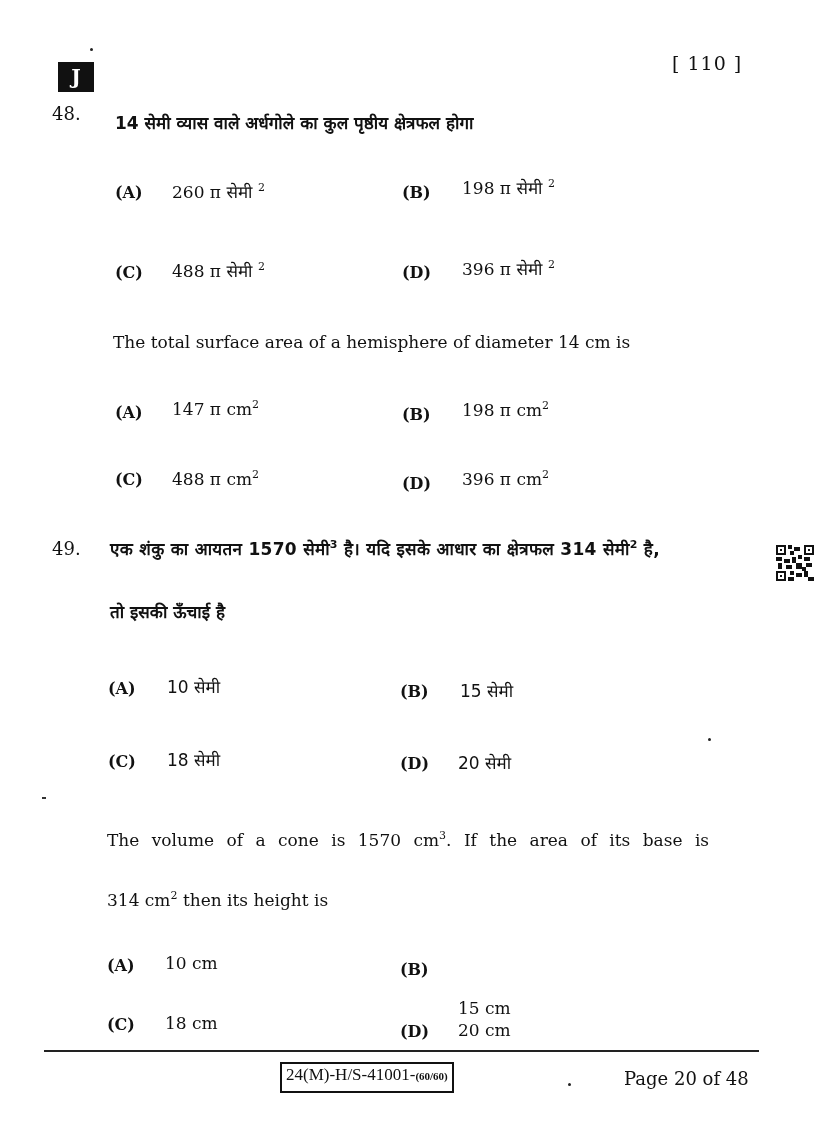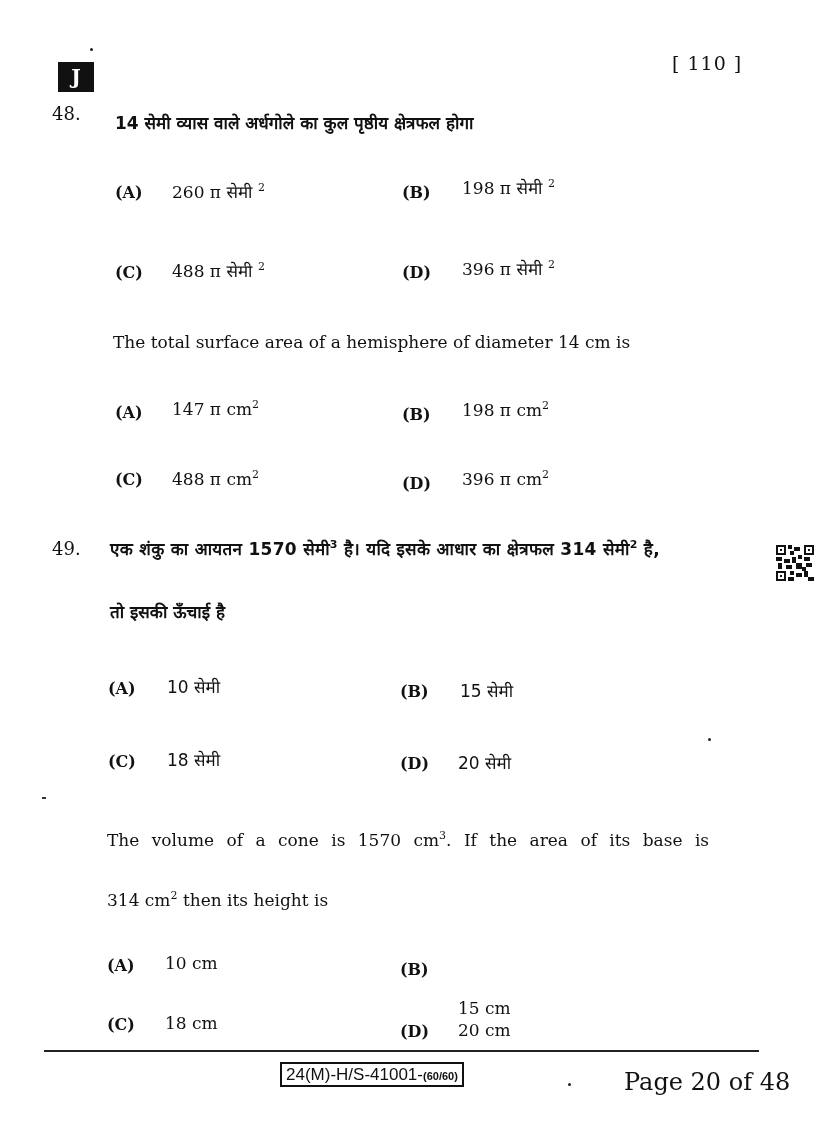--- a/index.html
+++ b/index.html
@@ -21,25 +21,25 @@
   .opt-label { font-family: "DejaVu Serif", serif; font-size: 16px; font-weight: bold; }
   .opt-val { font-size: 17px; }
   sup { font-size: 11px; vertical-align: super; line-height: 0; }
   .qr {
     left: 776px; top: 545px; width: 38px; height: 36px;
   }
   .rule {
     left: 44px; top: 1050px; width: 715px; height: 2px; background: #222;
   }
   .code-box {
-    left: 280px; top: 1062px; border: 2px solid #111; padding: 1px 4px 0 4px;
-    font-family: Liberation Sans, sans-serif; font-size: 17px;
+    left: 280px; top: 1062px; border: 2px solid #111; padding: 1px 4px 6px 4px;
+    font-family: Liberation Serif, serif; font-size: 17px;
   }
   .code-box small { font-size: 11px; font-weight: bold; }
-  .footer-page { left: 624px; top: 1068px; font-size: 24px; }
+  .footer-page { left: 624px; top: 1068px; font-size: 18px; }
 </style>
 </head>
 <body>
 
 <div class="abs dot" style="left:90px; top:48px;"></div>
 <div class="abs set-badge">J</div>
 <div class="abs page-num">[ 110 ]</div>
 
 <div class="abs qnum" style="left:52px; top:103px;">48.</div>
 <div class="abs hindi" style="left:115px; top:111px;">14 सेमी व्यास वाले अर्धगोले का कुल पृष्ठीय क्षेत्रफल होगा</div>

